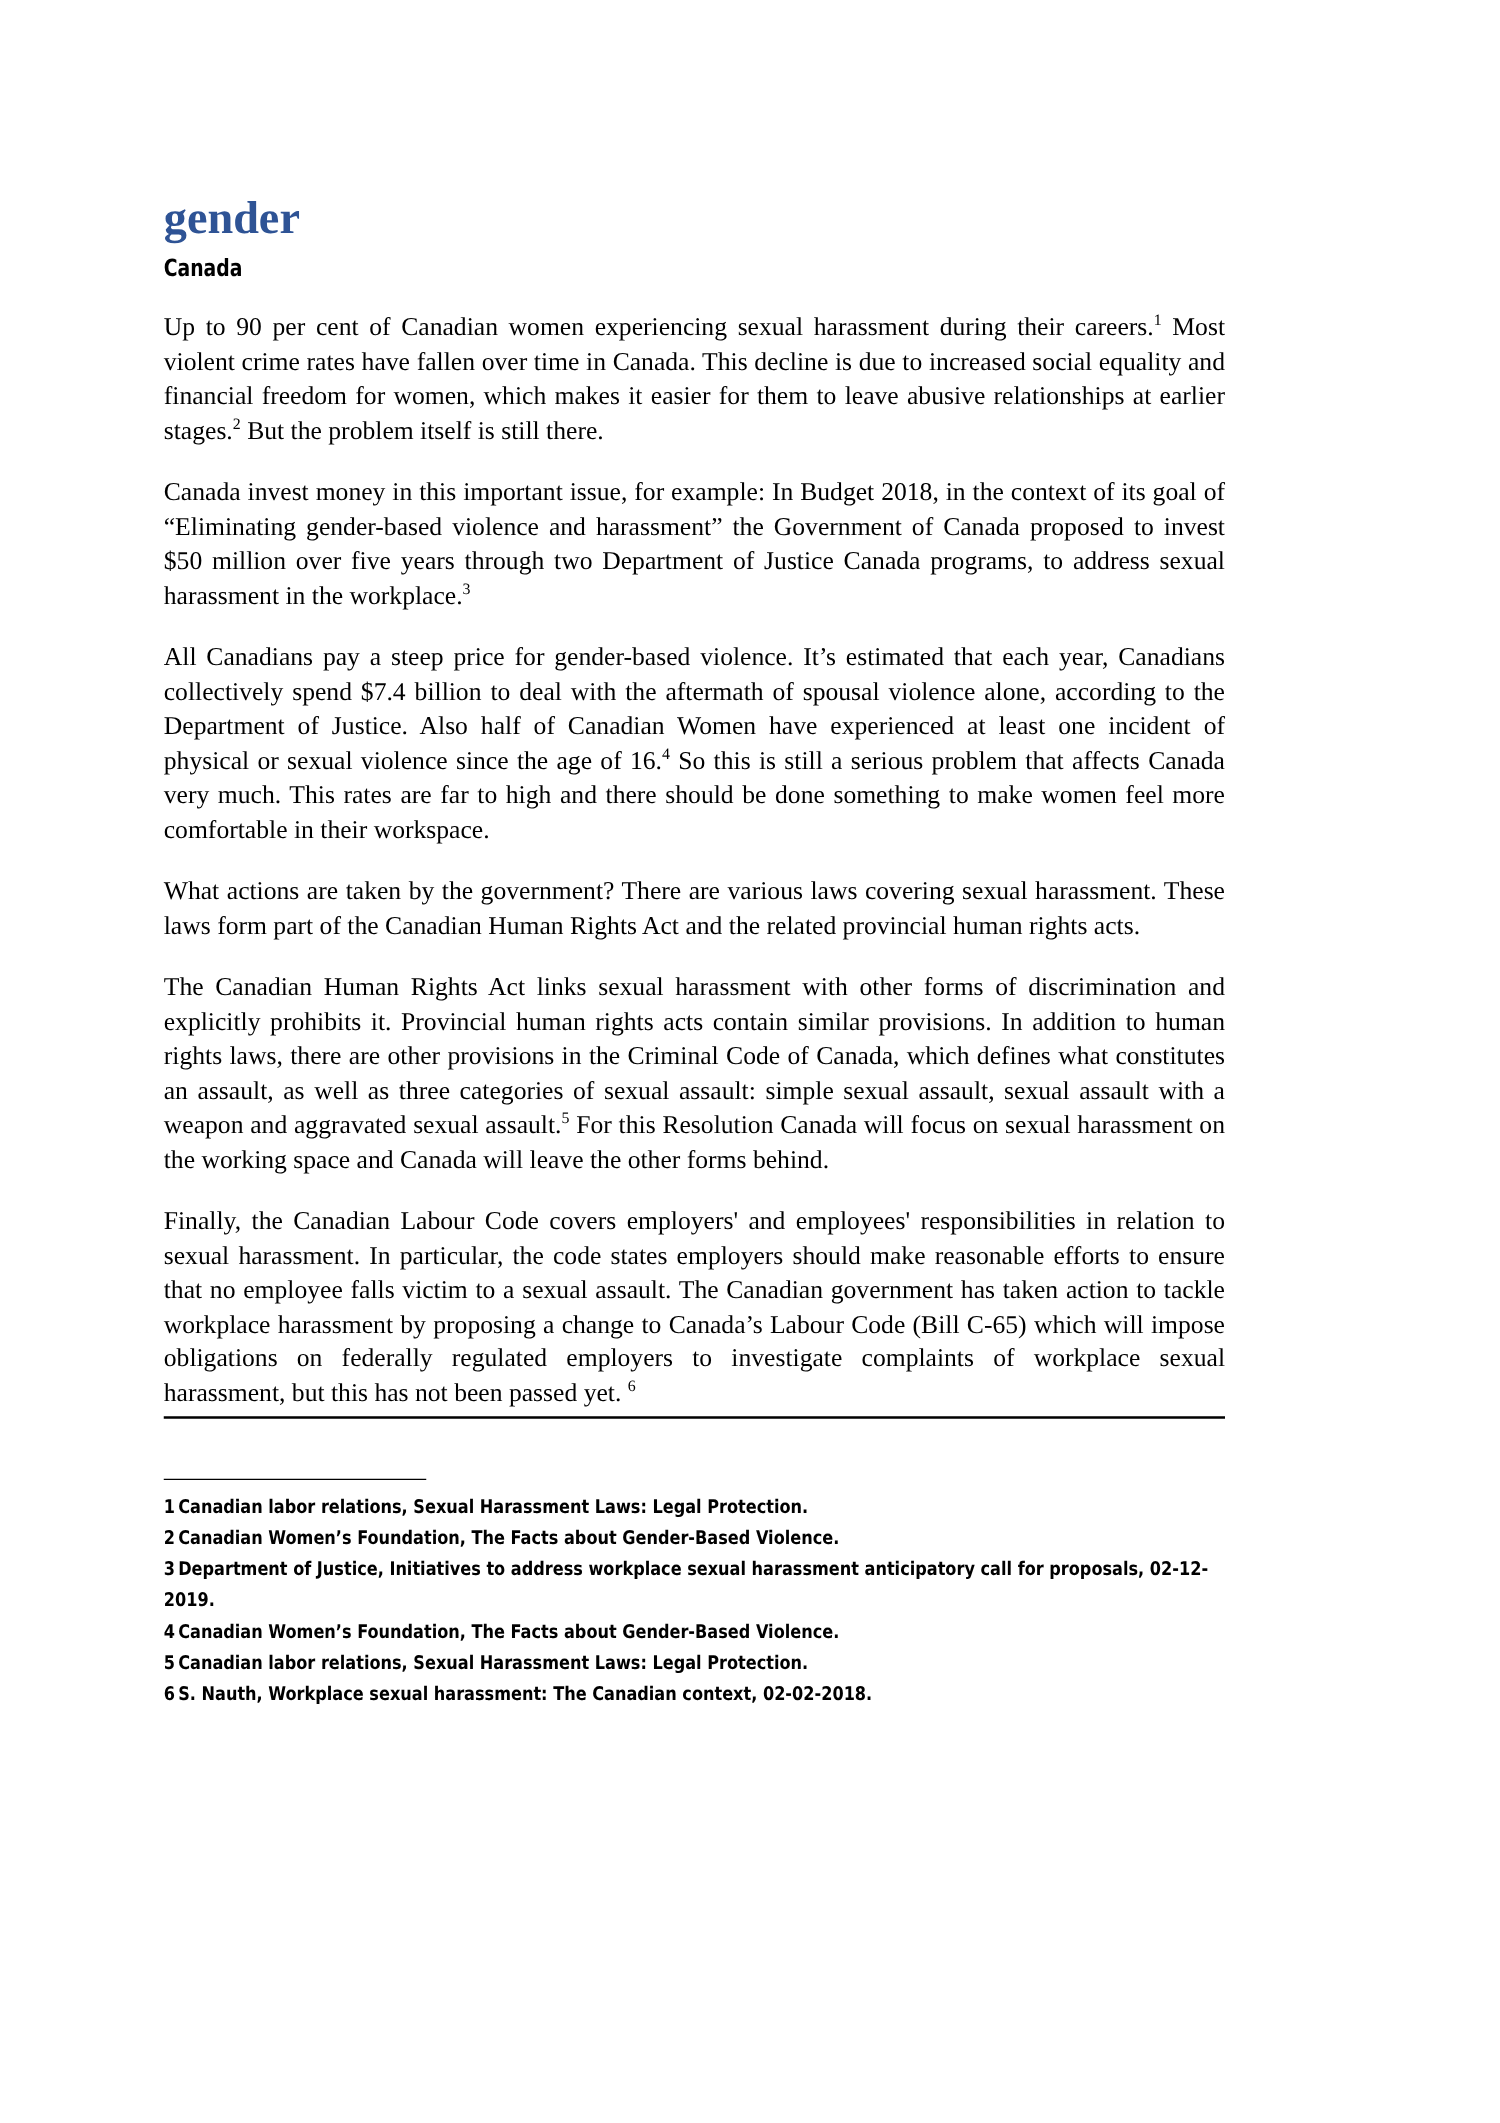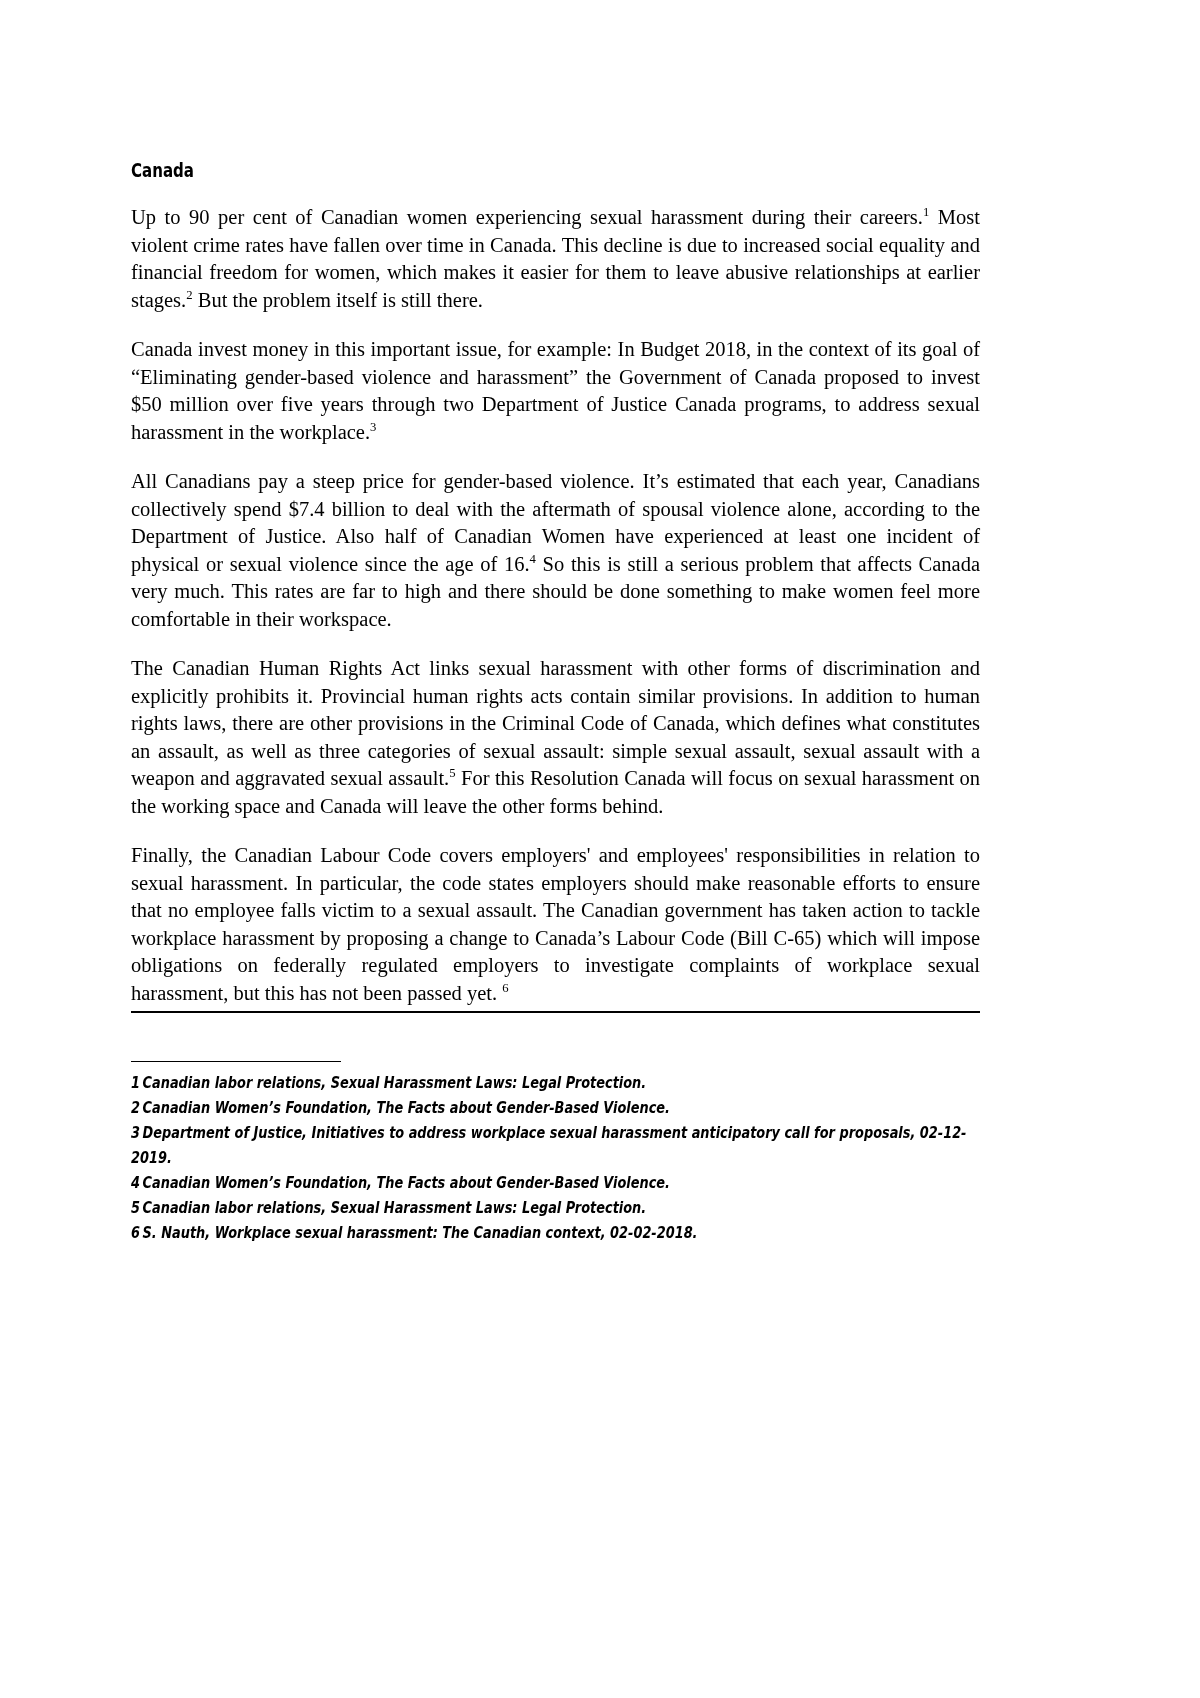--- a/index.html
+++ b/index.html
@@ -103,21 +103,20 @@
   .body-rule {
     margin-top: 4px;
     width: 849px;
     height: 0;
     border-top: 2.5px solid #000000;
   }
 
   
   .footnotes {
     margin-top: 48px;
-    font-style: italic;
   }
   .footnote-sep {
     width: 210px;
     height: 0;
     border-top: 1.6px solid #000000;
     margin-bottom: 9px;
   }
   .footnote-list {
     margin: 0;
     padding: 0;
@@ -138,32 +137,34 @@
     margin-right: 3px;
   }
 </style>
 </head>
 <body>
 
 <div class="page">
   <div class="content">
 
     <h1 class="doc-title">
+      <span class="t-line2">gender</span>
     </h1>
 
     <h2 class="doc-subtitle">Canada</h2>
 
     <div class="body-text">
 
       <p class="para"><span>Up to 90 per cent of Canadian women experiencing sexual harassment during their careers.</span><sup>1</sup><span> Most violent crime rates have fallen over time in Canada. This decline is  due to increased social equality and financial freedom for women, which makes it easier for them to leave abusive relationships at earlier stages.</span><sup>2</sup><span> But the problem itself is still there.</span></p>
 
       <p class="para"><span>Canada invest money in this important issue, for example: In Budget 2018, in the context of its goal of “Eliminating gender-based violence and harassment” the Government of Canada proposed to invest $50 million over five years through two Department of Justice Canada programs, to address sexual harassment in the workplace.</span><sup>3</sup></p>
 
       <p class="para"><span>All Canadians pay a steep price for gender-based violence. It’s estimated that each year, Canadians collectively spend $7.4 billion to deal with the aftermath of spousal violence alone, according to the Department of Justice. Also half of Canadian Women have experienced at least one incident of physical or sexual violence since the age of 16.</span><sup>4</sup><span> So this is still a serious problem that affects Canada very much. This rates are far to high and there should be done something to make women feel more comfortable in their workspace.</span></p>
 
+      <p class="para"><span>What actions are taken by the government? There are various laws covering sexual harassment. These laws form part of the Canadian Human Rights Act and the related provincial human rights acts.</span></p>
 
       <p class="para"><span>The Canadian Human Rights Act links sexual harassment with other forms of discrimination and explicitly prohibits it. Provincial human rights acts contain similar provisions. In addition to human rights laws, there are other provisions in the Criminal Code of Canada, which defines what constitutes an assault, as well as three categories of sexual assault: simple sexual assault, sexual assault with a weapon and aggravated sexual assault.</span><sup>5</sup><span> For this Resolution Canada will focus on sexual harassment on the working space and Canada will leave the other forms behind.</span></p>
 
       <p class="para para-final"><span>Finally, the Canadian Labour Code covers employers' and employees' responsibilities in relation to sexual harassment. In particular, the code states employers should make reasonable efforts to ensure that no employee falls victim to a sexual assault. The Canadian government has taken action to tackle workplace harassment by proposing a change to Canada’s Labour Code (Bill C-65) which will impose obligations on federally regulated employers to investigate complaints of workplace sexual harassment, but this has not been passed yet.</span> <sup>6</sup></p>
 
     </div>
 
     <div class="body-rule"></div>
 
     <div class="footnotes">

